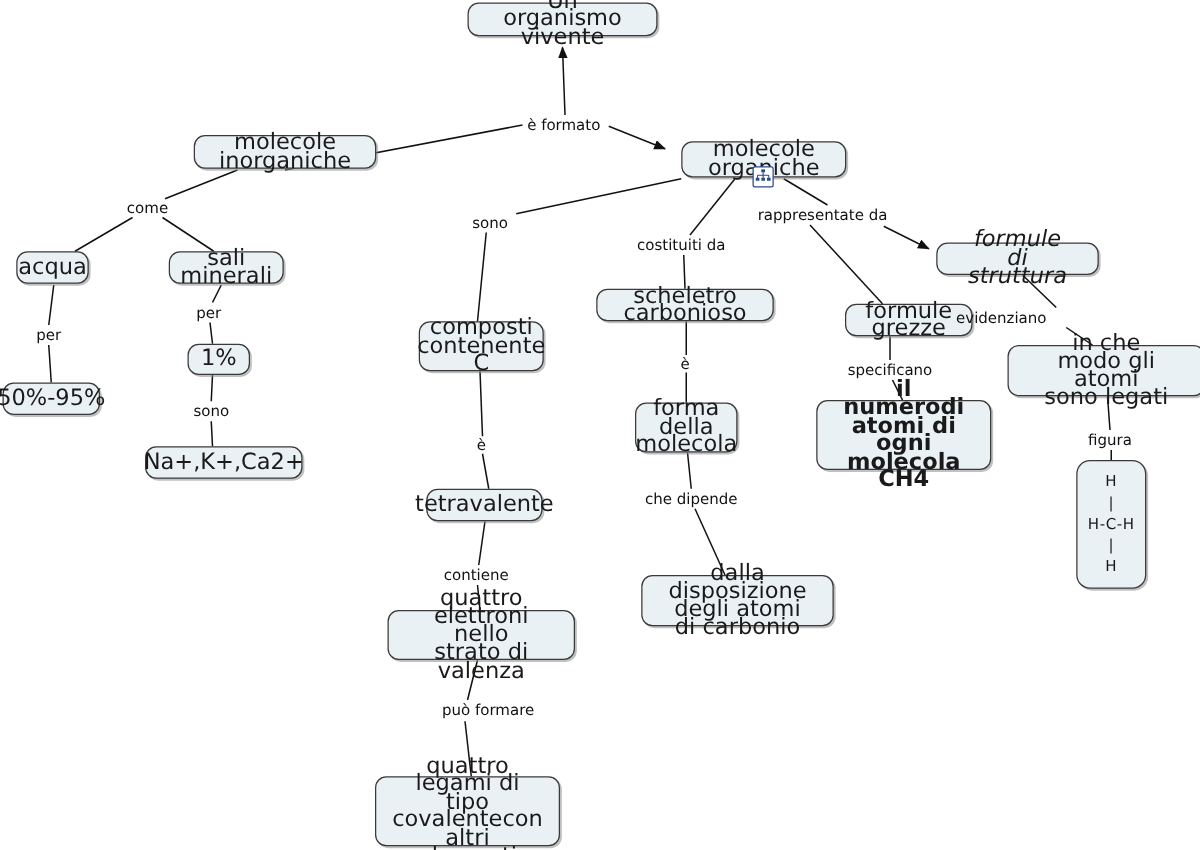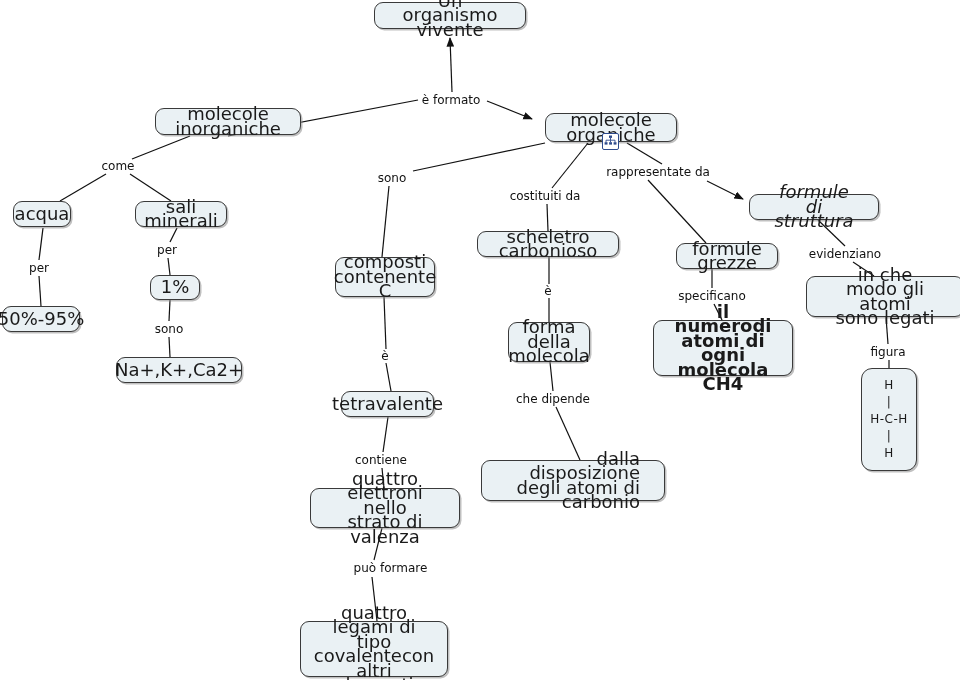--- a/index.html
+++ b/index.html
@@ -195,21 +195,21 @@
 elementi</div>
 
   <div class="node" style="left:310px;top:488px;width:150px;height:40px;">quattro elettroni nello
 strato di valenza</div>
 
   <div class="node" style="left:477px;top:231px;width:142px;height:26px;">scheletro carbonioso</div>
 
   <div class="node" style="left:508px;top:322px;width:82px;height:40px;">forma della
 molecola</div>
 
-  <div class="node" style="left:481px;top:460px;width:184px;height:41px;text-align:right;">dalla disposizione
+  <div class="node" style="left:513px;top:460px;width:154px;height:41px;">dalla disposizione
 degli atomi di carbonio</div>
 
   <div class="node" style="left:661px;top:243px;width:102px;height:26px;margin-left:15px;">formule grezze</div>
 
   <div class="node" style="left:653px;top:320px;width:140px;height:56px;font-weight:bold;">il numerodi atomi di
 ogni molecola
 CH4</div>
 
   <div class="node" style="left:749px;top:194px;width:130px;height:26px;font-style:italic;">formule di struttura</div>
 
@@ -231,16 +231,16 @@
   <div class="link-label" style="left:169px;top:329px;">sono</div>
   <div class="link-label" style="left:392px;top:178px;">sono</div>
   <div class="link-label" style="left:385px;top:356px;">è</div>
   <div class="link-label" style="left:381px;top:460px;">contiene</div>
   <div class="link-label" style="left:371px;top:568px;padding-left:39px;">può formare</div>
   <div class="link-label" style="left:545px;top:196px;">costituiti da</div>
   <div class="link-label" style="left:548px;top:291px;">è</div>
   <div class="link-label" style="left:553px;top:399px;">che dipende</div>
   <div class="link-label" style="left:658px;top:172px;">rappresentate da</div>
   <div class="link-label" style="left:712px;top:296px;">specificano</div>
-  <div class="link-label" style="left:845px;top:254px;">evidenziano</div>
+  <div class="link-label" style="left:801px;top:254px;">evidenziano</div>
   <div class="link-label" style="left:888px;top:352px;">figura</div>
 
 </div>
 
 </body></html>

